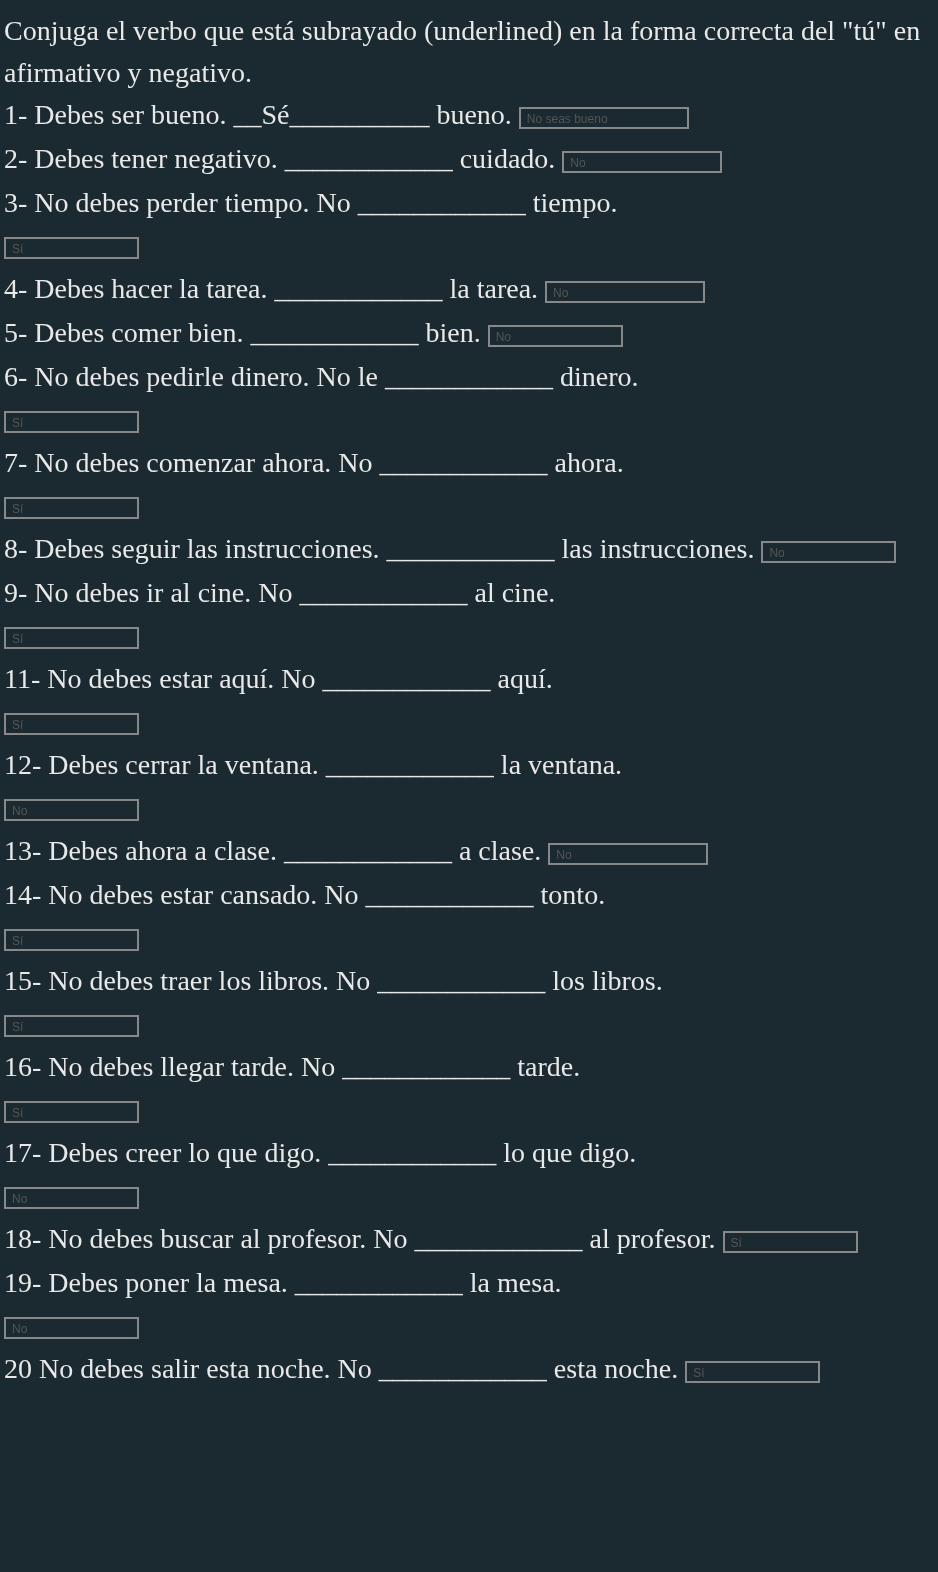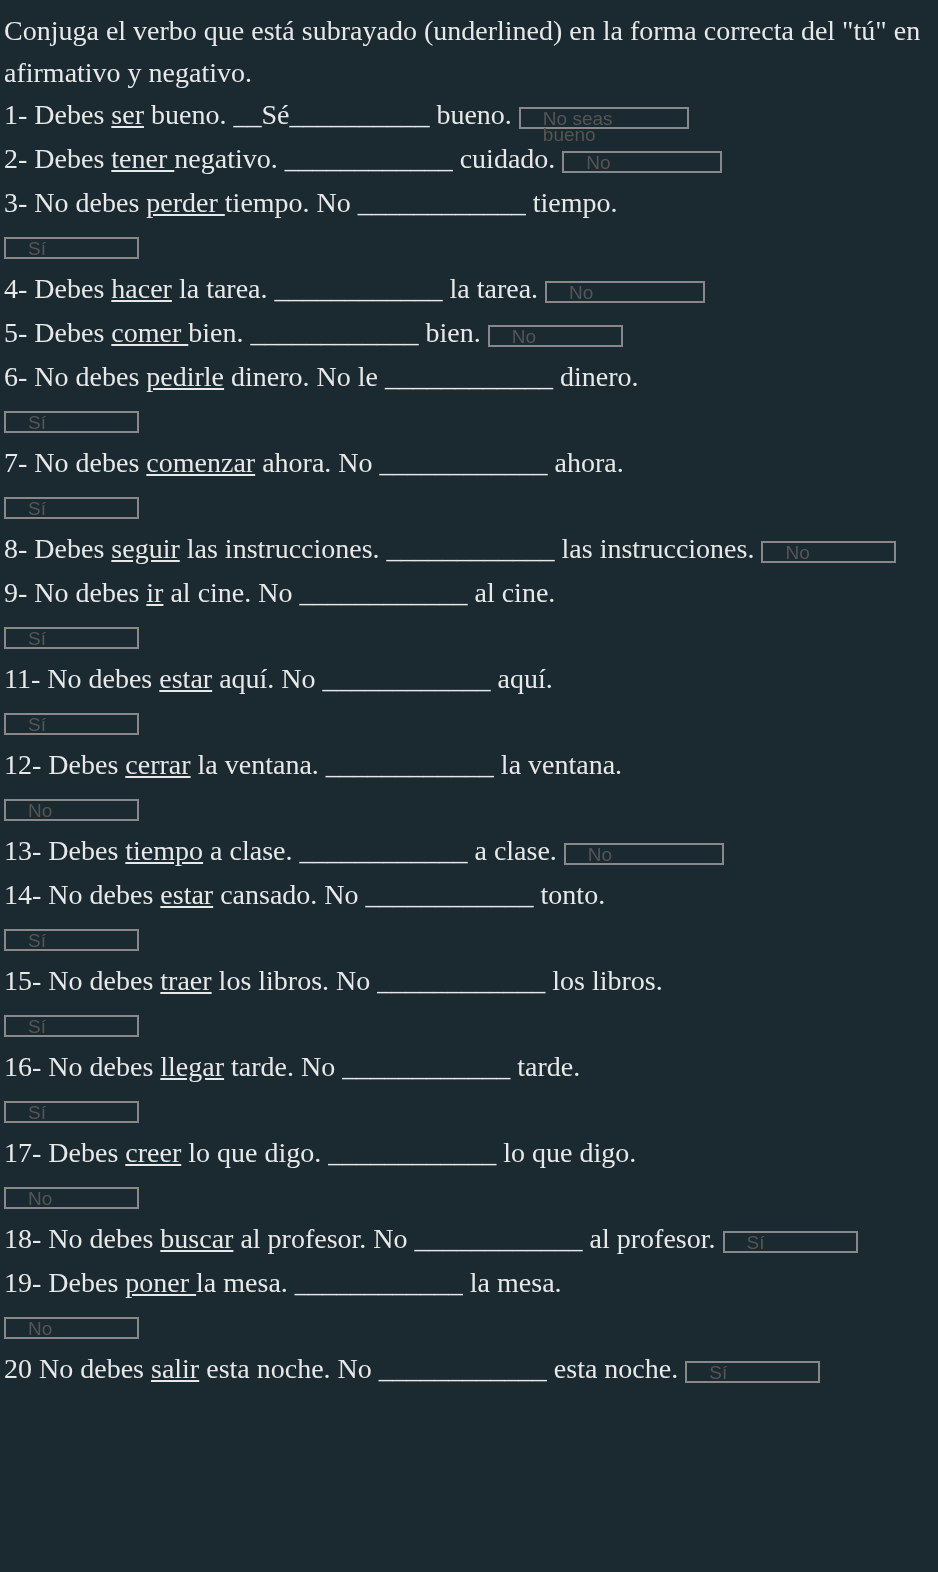--- a/index.html
+++ b/index.html
@@ -16,30 +16,29 @@
       padding: 10px 4px;
       width: 938px;
     }
     .instructions {
       margin-bottom: 0;
     }
     .exercise-line {
       margin-bottom: 2px;
     }
     .underlined {
-      text-decoration: underline;
       margin-top: 36px;
     }
     .input-box {
       display: inline-block;
       background-color: #1a2a30;
       border: 2px solid #888;
-      font-size: 19px;
+      font-size: 12px;
       color: #555;
-      padding: 2px 22px;
+      padding: 2px 6px;
       vertical-align: middle;
       font-family: Arial, sans-serif;
       height: 22px;
       line-height: 16px;
     }
     .input-wide {
       width: 170px;
     }
     .input-med {
       width: 160px;
@@ -61,21 +60,21 @@
     <div class="exercise-line"><span>2- </span><span>Debes </span><span class="underlined">tener </span><span>negativo. ____________ cuidado. </span><span class="input-box input-med">No</span></div>
     <div class="exercise-line"><span>3- </span><span>No debes </span><span class="underlined">perder </span><span>tiempo. No ____________ tiempo.</span><br><span class="input-box input-small">Sí</span></div>
     <div class="exercise-line"><span>4- </span><span>Debes </span><span class="underlined">hacer</span><span> la tarea. ____________ la tarea. </span><span class="input-box input-med">No</span></div>
     <div class="exercise-line"><span>5- </span><span>Debes </span><span class="underlined">comer </span><span>bien. ____________ bien. </span><span class="input-box input-smaller">No</span></div>
     <div class="exercise-line"><span>6- </span><span>No debes </span><span class="underlined">pedirle</span><span> dinero. No le ____________ dinero.</span><br><span class="input-box input-small">Sí</span></div>
     <div class="exercise-line"><span>7- </span><span>No debes </span><span class="underlined">comenzar</span><span> ahora. No ____________ ahora.</span><br><span class="input-box input-small">Sí</span></div>
     <div class="exercise-line"><span>8- </span><span>Debes </span><span class="underlined">seguir</span><span> las instrucciones. ____________ las instrucciones. </span><span class="input-box input-smaller">No</span></div>
     <div class="exercise-line"><span>9- </span><span>No debes </span><span class="underlined">ir</span><span> al cine. No ____________ al cine.</span><br><span class="input-box input-small">Sí</span></div>
     <div class="exercise-line"><span>11- </span><span>No debes </span><span class="underlined">estar</span><span> aquí. No ____________ aquí.</span><br><span class="input-box input-small">Sí</span></div>
     <div class="exercise-line"><span>12- </span><span>Debes </span><span class="underlined">cerrar</span><span> la ventana. ____________ la ventana.</span><br><span class="input-box input-small">No</span></div>
-    <div class="exercise-line"><span>13- </span><span>Debes </span><span class="underlined">tiempo</span><span> a clase. ____________ a clase. </span><span class="input-box input-med">No</span></div>
+    <div class="exercise-line"><span>13- </span><span>Debes </span><span class="underlined">ahora</span><span> a clase. ____________ a clase. </span><span class="input-box input-med">No</span></div>
     <div class="exercise-line"><span>14- </span><span>No debes </span><span class="underlined">estar</span><span> cansado. No ____________ tonto.</span><br><span class="input-box input-small">Sí</span></div>
     <div class="exercise-line"><span>15- </span><span>No debes </span><span class="underlined">traer</span><span> los libros. No ____________ los libros.</span><br><span class="input-box input-small">Sí</span></div>
     <div class="exercise-line"><span>16- </span><span>No debes </span><span class="underlined">llegar</span><span> tarde. No ____________ tarde.</span><br><span class="input-box input-small">Sí</span></div>
     <div class="exercise-line"><span>17- </span><span>Debes </span><span class="underlined">creer</span><span> lo que digo. ____________ lo que digo.</span><br><span class="input-box input-small">No</span></div>
     <div class="exercise-line"><span>18- </span><span>No debes </span><span class="underlined">buscar</span><span> al profesor. No ____________ al profesor. </span><span class="input-box input-smaller">Sí</span></div>
     <div class="exercise-line"><span>19- </span><span>Debes </span><span class="underlined">poner </span><span>la mesa. ____________ la mesa.</span><br><span class="input-box input-small">No</span></div>
     <div class="exercise-line"><span>20 </span><span>No debes </span><span class="underlined">salir</span><span> esta noche. No ____________ esta noche. </span><span class="input-box input-smaller">Sí</span></div>
   </div>
 
 </body></html>

